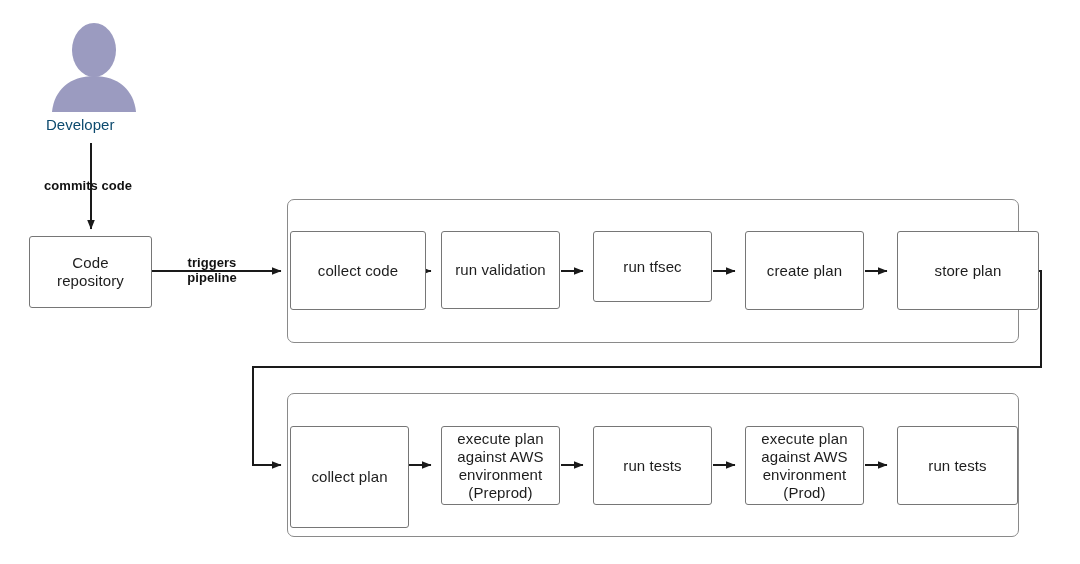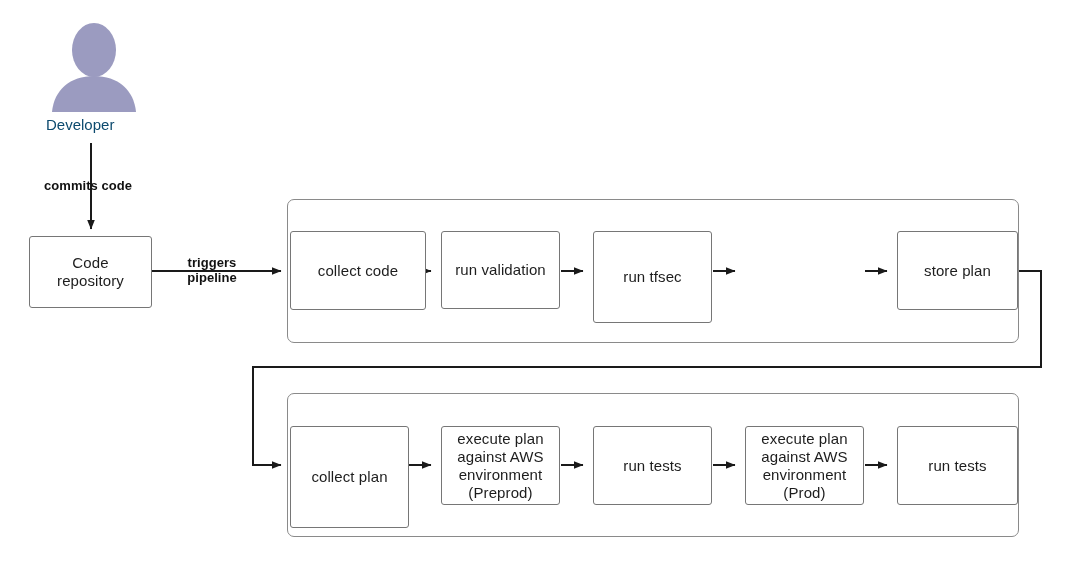--- a/index.html
+++ b/index.html
@@ -155,24 +155,27 @@
 pipeline</div>
 
   <div class="group" style="left:287px; top:199px; width:732px; height:144px;"></div>
 
   <div class="node" style="left:290px; top:231px; width:136px; height:79px;">
     <span>collect code</span>
   </div>
   <div class="node" style="left:441px; top:231px; width:119px; height:78px;">
     <span>run validation</span>
   </div>
-  <div class="node" style="left:593px; top:231px; width:119px; height:92px;">
+  <div class="node" style="left:593px; top:231px; width:119px; height:71px;">
     <span>run tfsec</span>
   </div>
-  <div class="node" style="left:897px; top:231px; width:121px; height:79px;">
+  <div class="node" style="left:745px; top:231px; width:119px; height:79px;">
+    <span>create plan</span>
+  </div>
+  <div class="node" style="left:897px; top:231px; width:142px; height:79px;">
     <span>store plan</span>
   </div>
 
   <div class="group" style="left:287px; top:393px; width:732px; height:144px;"></div>
 
   <div class="node" style="left:290px; top:426px; width:119px; height:102px;">
     <span>collect plan</span>
   </div>
   <div class="node" style="left:441px; top:426px; width:119px; height:79px;">
     <span>execute plan

